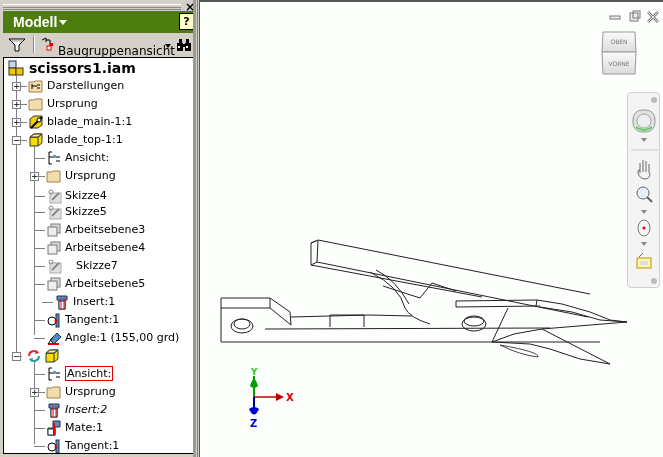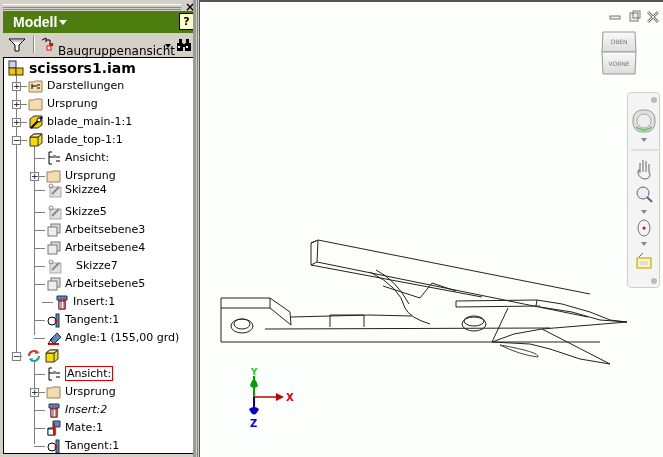--- a/index.html
+++ b/index.html
@@ -156,21 +156,21 @@
         <div class="row" style="left: 0px; top: 109px; width: 190px;">
           <div class="hline" style="left: 30px; top: 9px; width: 11px;"></div>
           <span class="exp" style="left: 26px; top: 5px;">+</span>
           <span class="ico" style="left: 42px;">
             <svg width="16" height="16" viewBox="0 0 16 16">
               <path d="M1 4 H6 L7 3 H14 V14 H1 Z" fill="#f3dcae" stroke="#a08050"></path>
             </svg>
           </span>
           <span class="txt" style="left: 61px;">Ursprung</span>
         </div>
-        <div class="row" style="left: 0px; top: 123px; width: 190px; padding-left: 32px;">
+        <div class="row" style="left: 0px; top: 129px; width: 190px; padding-left: 32px;">
           <div class="hline" style="left: 30px; top: 9px; width: 11px;"></div>
           <span class="ico" style="left: 42px;">
             <svg width="16" height="16" viewBox="0 0 16 16">
               <rect x="4" y="5" width="11" height="10" fill="#e0e0e0" stroke="#aaa"></rect>
               <path d="M6 12 L13 5" stroke="#888" stroke-width="2"></path>
               <circle cx="5" cy="4" r="2" fill="none" stroke="#888"></circle>
             </svg>
           </span>
           <span class="txt" style="left: 61px;">Skizze4</span>
         </div>

